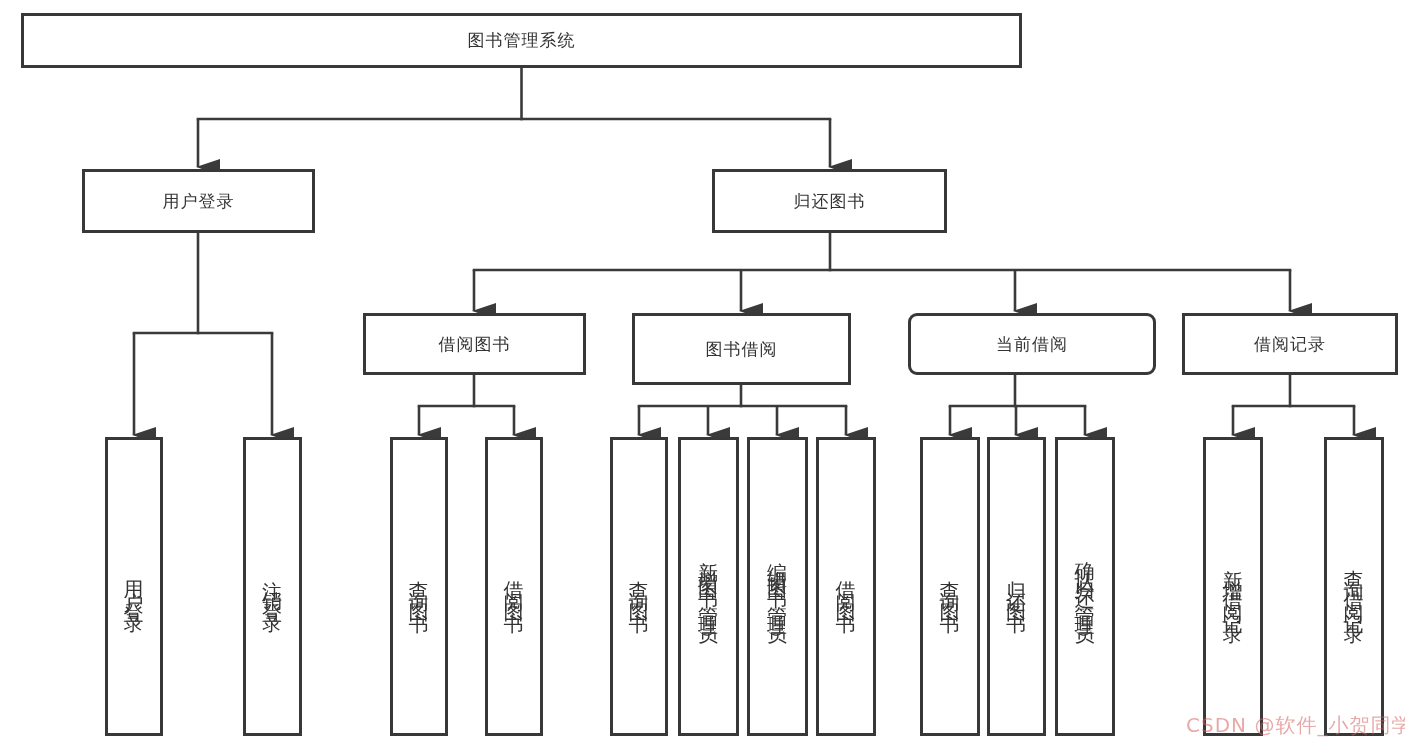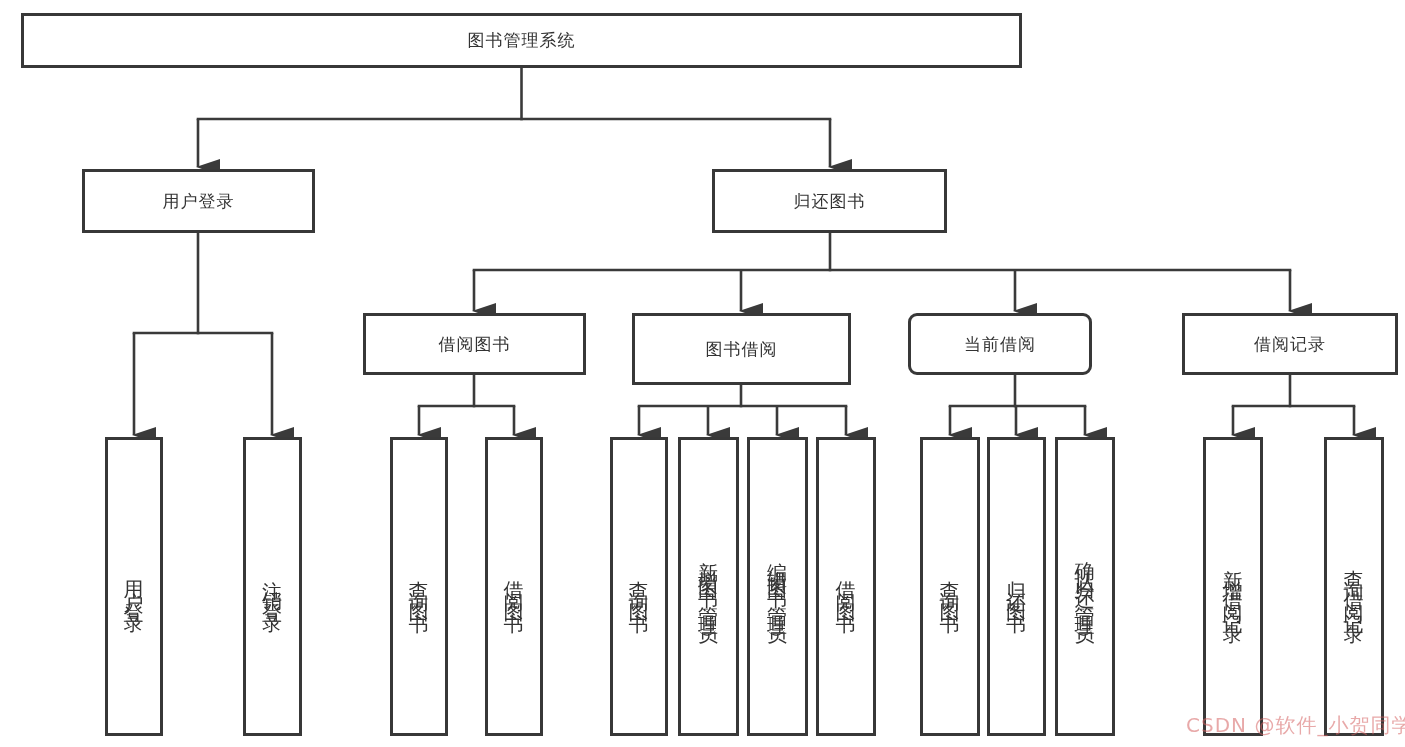--- a/index.html
+++ b/index.html
@@ -96,21 +96,21 @@
     </g>
   </svg>
 
   <div class="node hnode" style="left:21px;top:13px;width:1001px;height:55px;">图书管理系统</div>
 
   <div class="node hnode" style="left:82px;top:169px;width:233px;height:64px;">用户登录</div>
   <div class="node hnode" style="left:712px;top:169px;width:235px;height:64px;">归还图书</div>
 
   <div class="node hnode" style="left:363px;top:313px;width:223px;height:62px;">借阅图书</div>
   <div class="node hnode" style="left:632px;top:313px;width:219px;height:72px;">图书借阅</div>
-  <div class="node hnode" style="left:908px;top:313px;width:184px;height:62px;border-radius:9px;">当前借阅</div>
+  <div class="node hnode" style="left:908px;top:313px;width:248px;height:62px;border-radius:9px;">当前借阅</div>
   <div class="node hnode" style="left:1182px;top:313px;width:216px;height:62px;">借阅记录</div>
 
   <div class="node leaf" style="left:105px;top:437px;width:58px;height:299px;">
     <span>用户登录</span>
   </div>
   <div class="node leaf" style="left:243px;top:437px;width:59px;height:299px;">
     <span>注销登录</span>
   </div>
 
   <div class="node leaf" style="left:390px;top:437px;width:58px;height:299px;">

